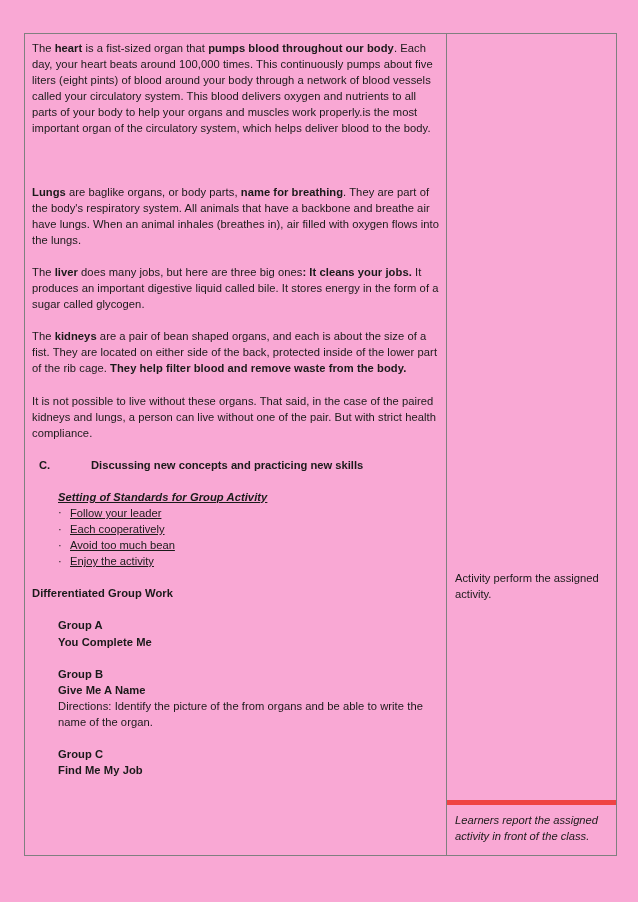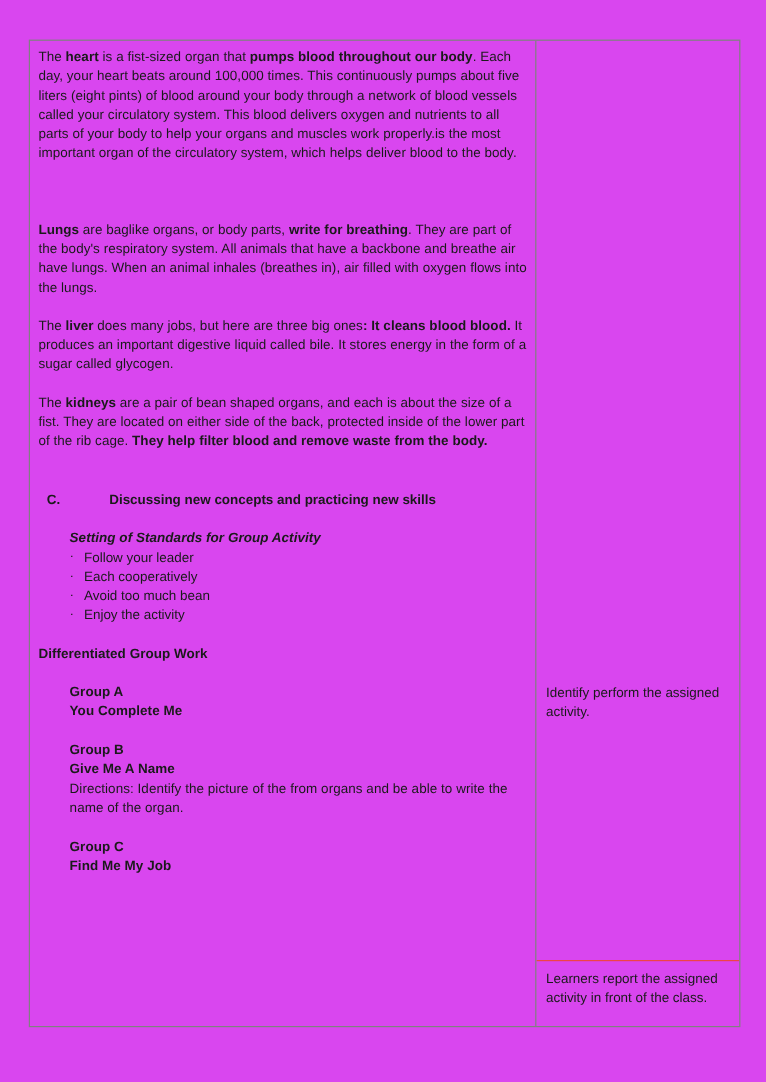--- a/index.html
+++ b/index.html
@@ -13,21 +13,21 @@
     height: 902px;
     font-family: "Liberation Sans", sans-serif;
     color: #1a1a1a;
     overflow: hidden;
   }
 
   .page {
     position: relative;
     width: 638px;
     height: 902px;
-    background: #d946ef;
+    background: #f9a8d4;
   }
 
   
   .lesson-table {
     position: absolute;
     left: 24px;
     top: 33px;
     width: 593px;
     height: 823px;
     border: 1px solid #808080;
@@ -54,21 +54,21 @@
 
   
   .rc-cell {
     box-sizing: border-box;
     padding: 7px 8px 0 8px;
     position: absolute;
     left: 0;
     right: 0;
   }
   .rc-cell-1 { top: 0px;   height: 766px; }
-  .rc-cell-2 { top: 766px; height: 40px; border-top: 1px solid #ef4444; }
+  .rc-cell-2 { top: 766px; height: 40px; border-top: 5px solid #ef4444; font-style: italic; }
 
   
   .p {
     font-size: 11.2px;
     line-height: 16.1px;
     margin: 0;
     text-align: left;
     letter-spacing: 0.005em;
   }
   .p b { font-weight: bold; }
@@ -81,21 +81,21 @@
     display: flex;
     font-size: 11.2px;
     line-height: 16.1px;
     font-weight: bold;
     margin: 0;
     padding-left: 7px;
   }
   .lettered .marker { width: 28px; flex: 0 0 28px; }
   .lettered .body   { flex: 1 1 auto; padding-left: 24px; }
 
-  .indent-1 { padding-left: 26px; }
+  .indent-1 { padding-left: 26px; text-decoration: underline; }
   .indent-2 { padding-left: 26px; }
 
   .italic-bold {
     font-style: italic;
     font-weight: bold;
   }
 
   .bullets {
     list-style: none;
     margin: 0;
@@ -127,32 +127,33 @@
 <div class="page">
 
   <div class="lesson-table">
 
     <div class="col-left">
 
       <p class="p"><span>The </span><b>heart</b><span> is a fist-sized organ that </span><b>pumps blood throughout our body</b><span>. Each day, your heart beats around 100,000 times. This continuously pumps about five liters (eight pints) of blood around your body through a network of blood vessels called your circulatory system. This blood delivers oxygen and nutrients to all parts of your body to help your organs and muscles work properly.is the most important organ of the circulatory system, which helps deliver blood to the body.</span></p>
 
       <div class="spacer-lg"></div>
 
-      <p class="p"><b>Lungs</b><span> are baglike organs, or body parts, </span><b>write for breathing</b><span>. They are part of the body's respiratory system. All animals that have a backbone and breathe air have lungs. When an animal inhales (breathes in), air filled with oxygen flows into the lungs.</span></p>
-
-      <div class="spacer-md"></div>
-
-      <p class="p"><span>The </span><b>liver</b><span> does many jobs, but here are three big ones</span><b>: It cleans blood blood.</b><span> It produces an important digestive liquid called bile. It stores energy in the form of a sugar called glycogen.</span></p>
+      <p class="p"><b>Lungs</b><span> are baglike organs, or body parts, </span><b>name for breathing</b><span>. They are part of the body's respiratory system. All animals that have a backbone and breathe air have lungs. When an animal inhales (breathes in), air filled with oxygen flows into the lungs.</span></p>
+
+      <div class="spacer-md"></div>
+
+      <p class="p"><span>The </span><b>liver</b><span> does many jobs, but here are three big ones</span><b>: It cleans your jobs.</b><span> It produces an important digestive liquid called bile. It stores energy in the form of a sugar called glycogen.</span></p>
 
       <div class="spacer-md"></div>
 
       <p class="p"><span>The </span><b>kidneys</b><span> are a pair of bean shaped organs, and each is about the size of a fist. They are located on either side of the back, protected inside of the lower part of the rib cage. </span><b>They help filter blood and remove waste from the body.</b></p>
 
       <div class="spacer-md"></div>
 
+      <p class="p">It is not possible to live without these organs. That said, in the case of the paired kidneys and lungs, a person can live without one of the pair. But with strict health compliance.</p>
 
       <div class="spacer-md"></div>
 
       <div class="lettered">
         <span class="marker">C.</span>
         <span class="body">Discussing new concepts and practicing new skills</span>
       </div>
 
       <div class="spacer-md"></div>
 
@@ -191,21 +192,21 @@
         <p class="p bold">Group C</p>
         <p class="p bold">Find Me My Job</p>
       </div>
 
     </div>
 
     <div class="col-right">
 
       <div class="rc-cell rc-cell-1">
         <div style="height:529px;"></div>
-        <p class="rtext">Identify perform the assigned activity.</p>
+        <p class="rtext">Activity perform the assigned activity.</p>
       </div>
 
       <div class="rc-cell rc-cell-2">
         <p class="rtext">Learners report the assigned activity in front of the class.</p>
       </div>
 
     </div>
 
   </div>
 </div>

